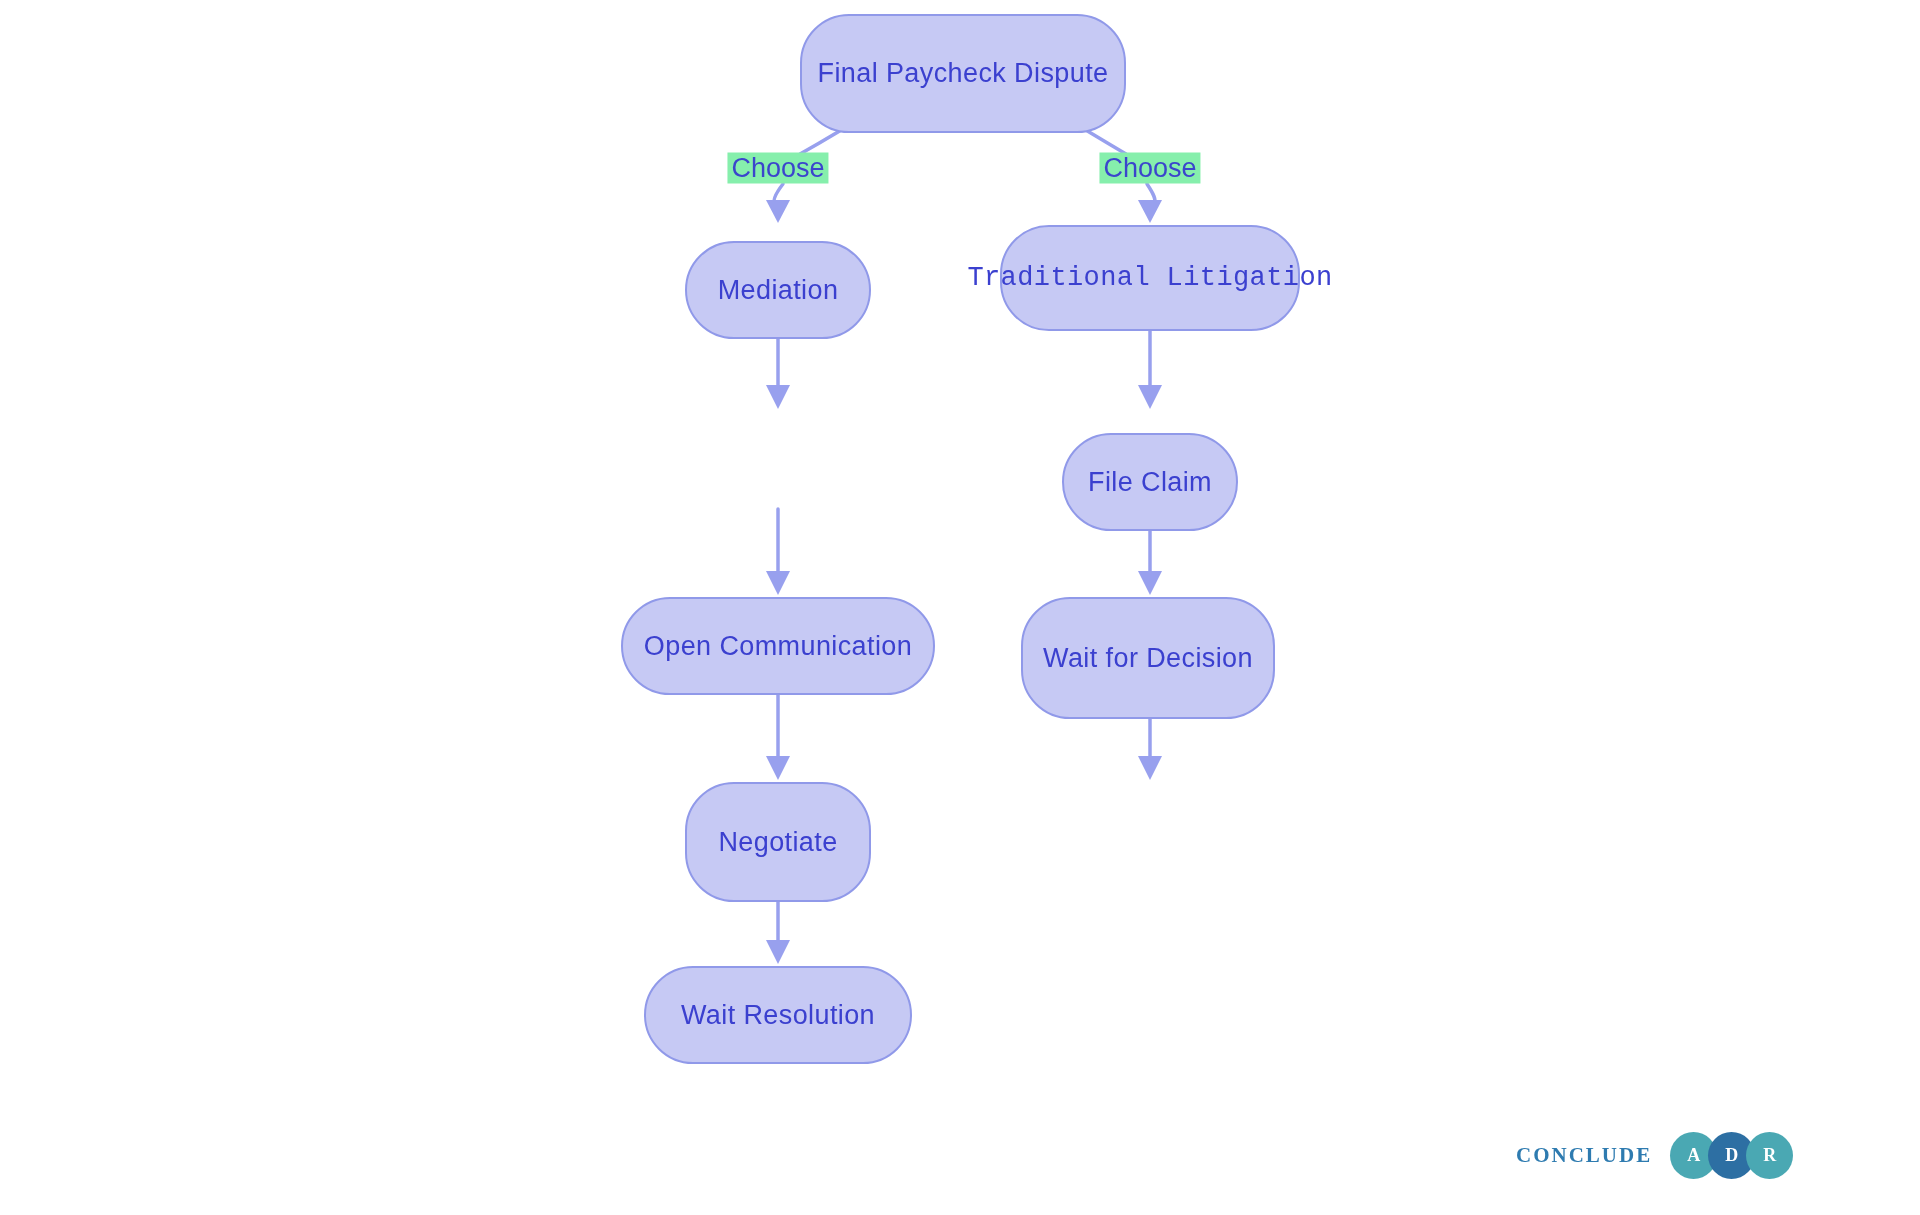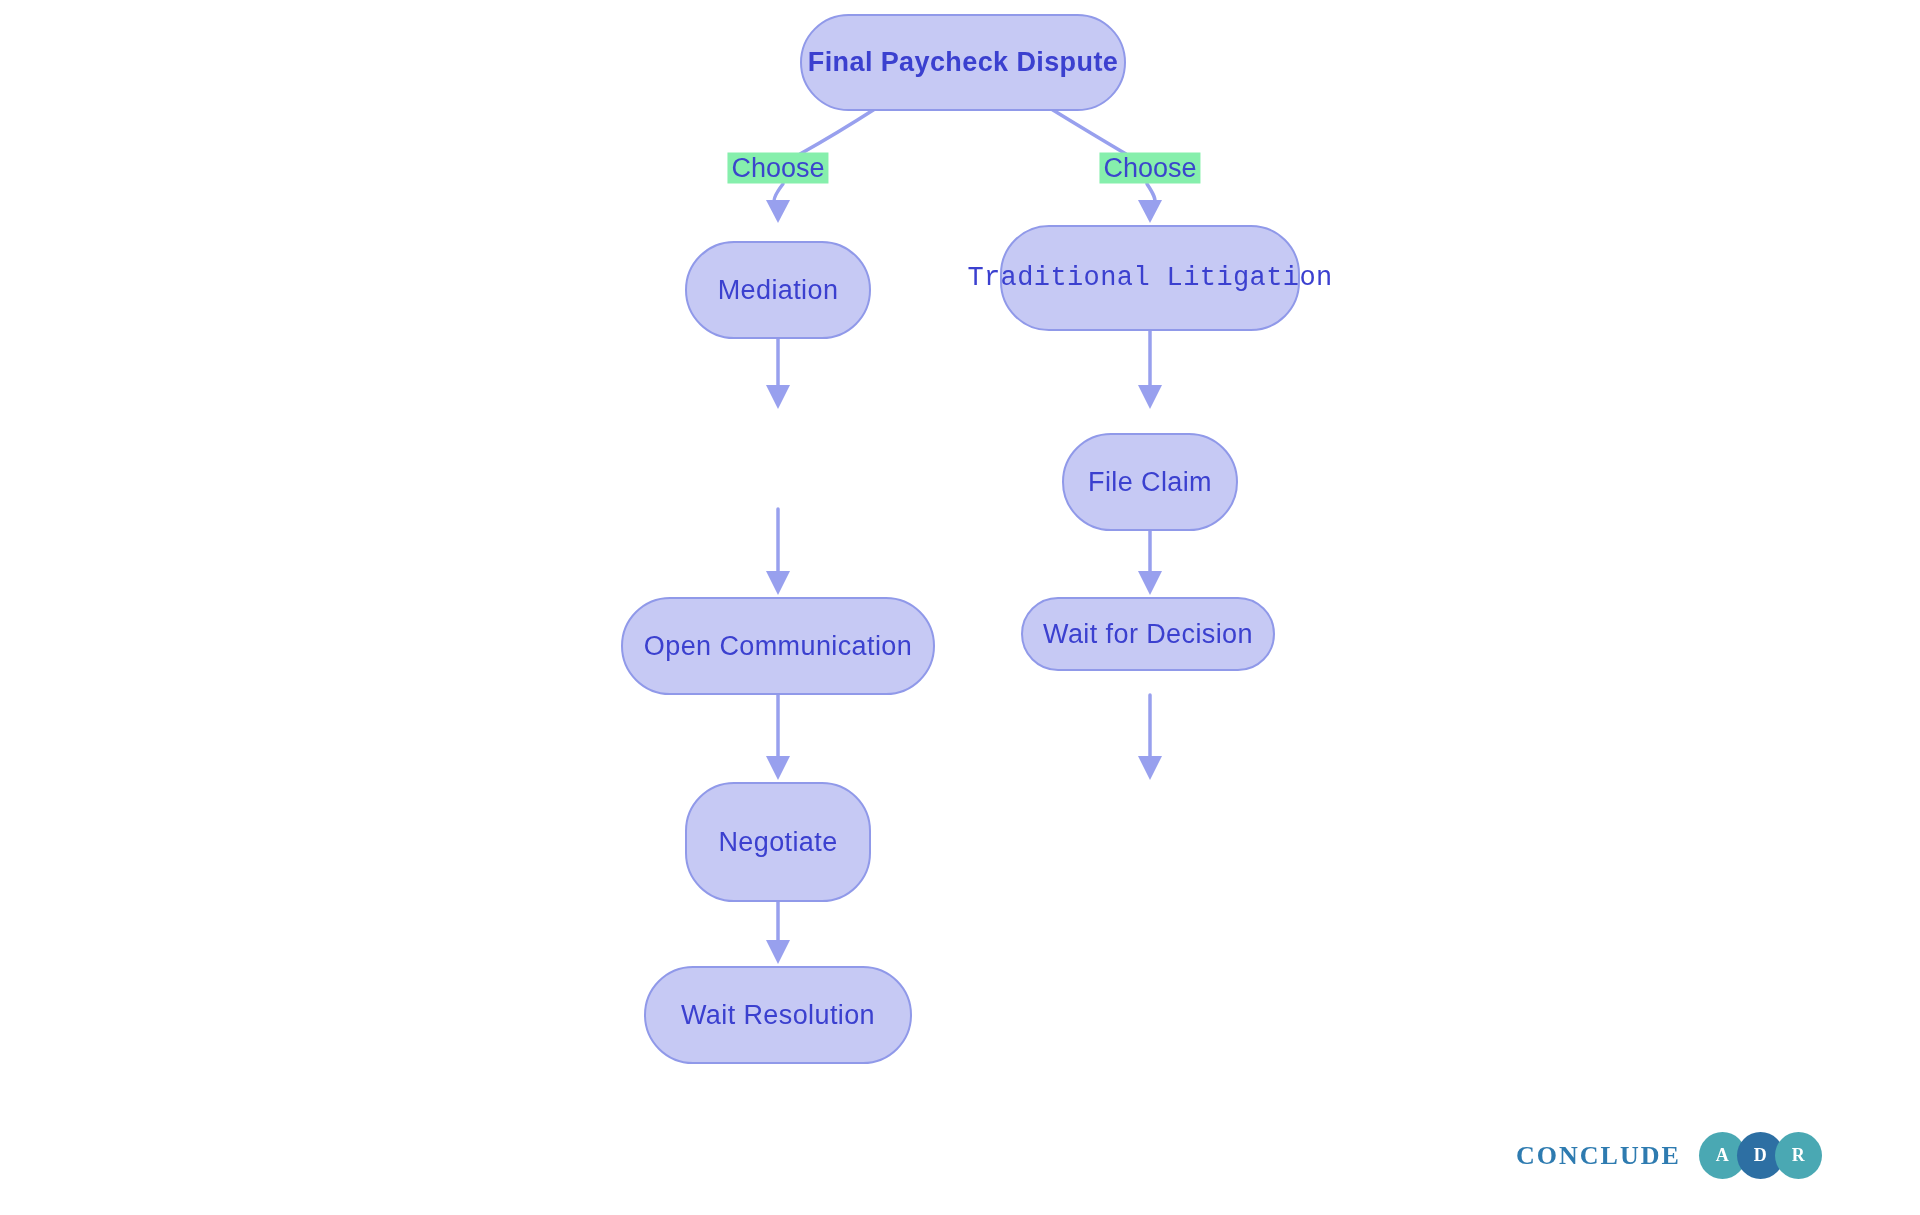--- a/index.html
+++ b/index.html
@@ -33,21 +33,21 @@
     white-space:nowrap;
   }
   .logo{
     position:absolute;
     left:1516px;top:1132px;
     display:flex;align-items:center;
   }
   .logo-word{
     font-family:"Liberation Serif", serif;
     font-weight:bold;
-    font-size:26px;
+    font-size:21px;
     letter-spacing:2px;
     color:#2e7bb0;
     margin-right:18px;
   }
   .logo-badges{display:flex;align-items:center;}
   .badge{
     width:47px;height:47px;border-radius:50%;
     display:flex;align-items:center;justify-content:center;
     font-family:"Liberation Serif", serif;
     font-weight:bold;font-size:18px;color:#ffffff;
@@ -85,32 +85,32 @@
       <polygon points="766,385 790,385 778,409"></polygon>
       <polygon points="766,571 790,571 778,595"></polygon>
       <polygon points="766,756 790,756 778,780"></polygon>
       <polygon points="766,940 790,940 778,964"></polygon>
       <polygon points="1138,385 1162,385 1150,409"></polygon>
       <polygon points="1138,571 1162,571 1150,595"></polygon>
       <polygon points="1138,756 1162,756 1150,780"></polygon>
     </g>
   </svg>
 
-  <div class="node" style="left:800px;top:14px;width:326px;height:97px;font-weight:bold;">Final Paycheck Dispute</div>
+  <div class="node" style="left:800px;top:14px;width:326px;height:119px;">Final Paycheck Dispute</div>
 
   <div class="edge-label" style="left:778px;top:168px;">Choose</div>
   <div class="edge-label" style="left:1150px;top:168px;">Choose</div>
 
   <div class="node" style="left:685px;top:225px;width:186px;height:98px;margin-top:16px;">Mediation</div>
   <div class="node" style="left:1000px;top:225px;width:300px;height:106px;font-family:Liberation Mono, monospace;">Traditional Litigation</div>
 
   <div class="node" style="left:1062px;top:433px;width:176px;height:98px;">File Claim</div>
 
   <div class="node" style="left:621px;top:597px;width:314px;height:98px;">Open Communication</div>
-  <div class="node" style="left:1021px;top:597px;width:254px;height:74px;">Wait for Decision</div>
+  <div class="node" style="left:1021px;top:597px;width:254px;height:122px;">Wait for Decision</div>
 
   <div class="node" style="left:685px;top:782px;width:186px;height:120px;">Negotiate</div>
 
   <div class="node" style="left:644px;top:966px;width:268px;height:98px;">Wait Resolution</div>
 
   <div class="logo">
     <span class="logo-word">CONCLUDE</span>
     <span class="logo-badges">
       <span class="badge badge-a">A</span>
       <span class="badge badge-d">D</span>

